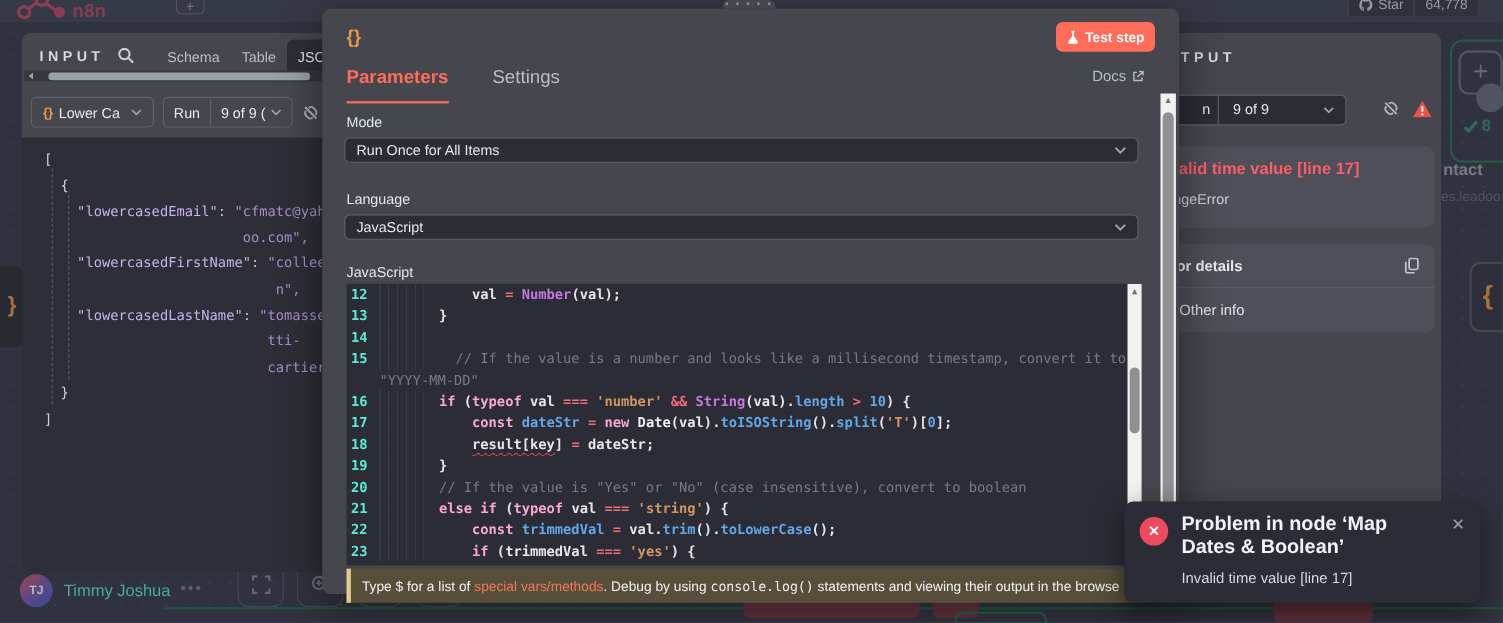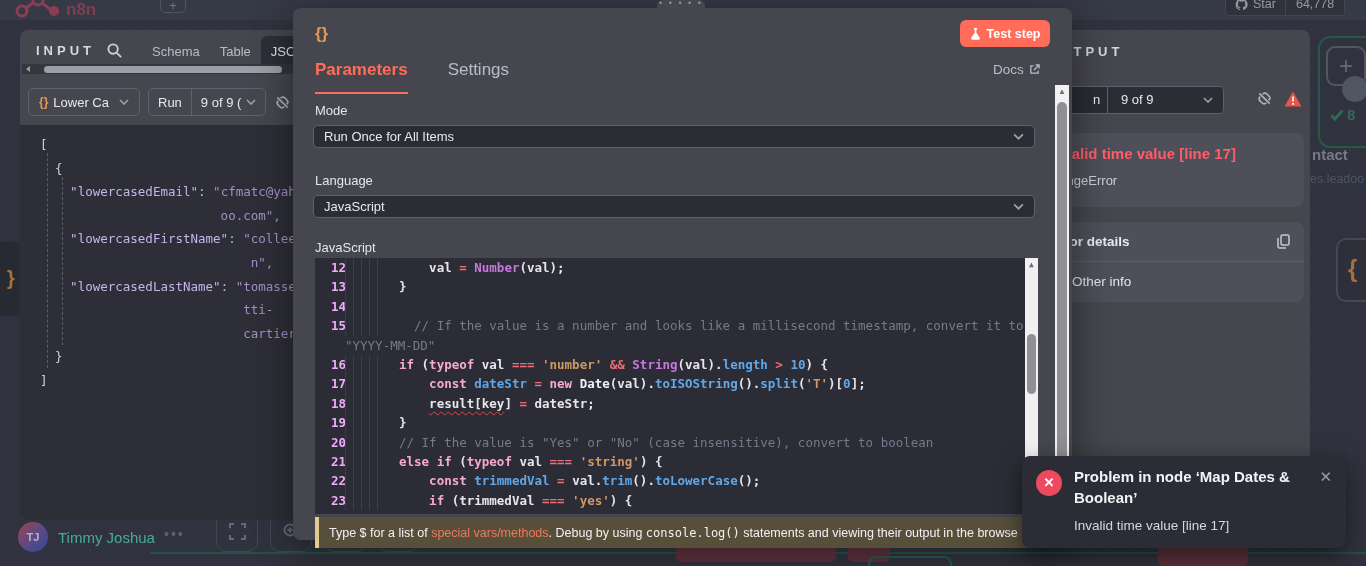--- a/index.html
+++ b/index.html
@@ -112,21 +112,21 @@
   .m-tab.active { color:#ff6d5a; font-weight:bold; border-bottom:2px solid #ff6d5a; }
   .docs-link { position:absolute; left:700px; top:54px; color:#b9bcc8; font-size:13.5px;
     display:flex; gap:5px; align-items:center; }
   .p-label { position:absolute; left:22px; color:#e4e6ec; font-size:13px; }
   .m-sel { position:absolute; left:20px; width:722px; height:23px; }
 
   
   .editor { position:absolute; left:22px; top:250px; width:723px; height:256px; background:#2b2c35;
     overflow:hidden; font-family:"DejaVu Sans Mono", monospace; font-size:12.5px; font-weight:600; }
   .crow { display:flex; height:19.4px; line-height:19.4px; white-space:pre; }
-  .ln { width:30px; flex-shrink:0; padding-left:16px; color:#f0abfc; }
+  .ln { width:30px; flex-shrink:0; padding-left:4px; color:#5eead4; }
   .guides { width:40px; flex-shrink:0; margin-right:14px; align-self:stretch;
     background:repeating-linear-gradient(to right, #3a3c47 0 1px, transparent 1px 8px); }
   .lc { white-space:pre; }
   .wrap .lc { margin-left:0; }
   .tk-kw { color:#f9a8d4; } .tk-op { color:#ed6d79; } .tk-fn { color:#c678dd; }
   .tk-vr { color:#61a8e8; } .tk-st { color:#cf9862; } .tk-nm { color:#61a8e8; }
   .tk-cm { color:#757a8c; font-weight:400; } .tk-pl { color:#e6e6ea; }
   .tk-df { color:#f0f1f5; }
   .tk-er { color:#e6e6ea; text-decoration:underline wavy #d6494f 1px; text-underline-offset:3px; }
 
@@ -141,21 +141,21 @@
   .hint { position:absolute; left:22px; top:509px; width:722px; height:31px; background:#574f3a;
     border-left:4px solid #e3c992; color:#f2f2f4; font-size:12.5px; display:flex; align-items:center;
     padding:0 10px; white-space:nowrap; overflow:hidden; }
   .hint .lnk { color:#f0785a; } .hint code { font-family:"DejaVu Sans Mono", monospace; font-size:12px; }
 
   
   .toast { left:1022px; top:456px; width:324px; height:92px; background:#2b2c35; border-radius:8px;
     box-shadow:0 8px 24px rgba(0,0,0,0.5); z-index:40; }
   .t-icon { position:absolute; left:14px; top:14px; width:26px; height:26px; border-radius:50%;
     background:#ee4a5f; color:#fff; font-size:13px; font-weight:bold; text-align:center; line-height:26px; }
-  .t-title { position:absolute; left:52px; top:10px; width:220px; color:#f2f3f7; font-size:15px;
+  .t-title { position:absolute; left:52px; top:10px; width:220px; color:#f2f3f7; font-size:18px;
     font-weight:bold; line-height:21px; }
   .t-close { position:absolute; right:14px; top:12px; color:#9b9eab; font-size:15px; }
   .t-msg { position:absolute; left:52px; top:62px; color:#d6d8e0; font-size:13.5px; }
 </style>
 </head>
 <body>
 
 <div class="stage">
 
   <div class="abs canvas"></div>

